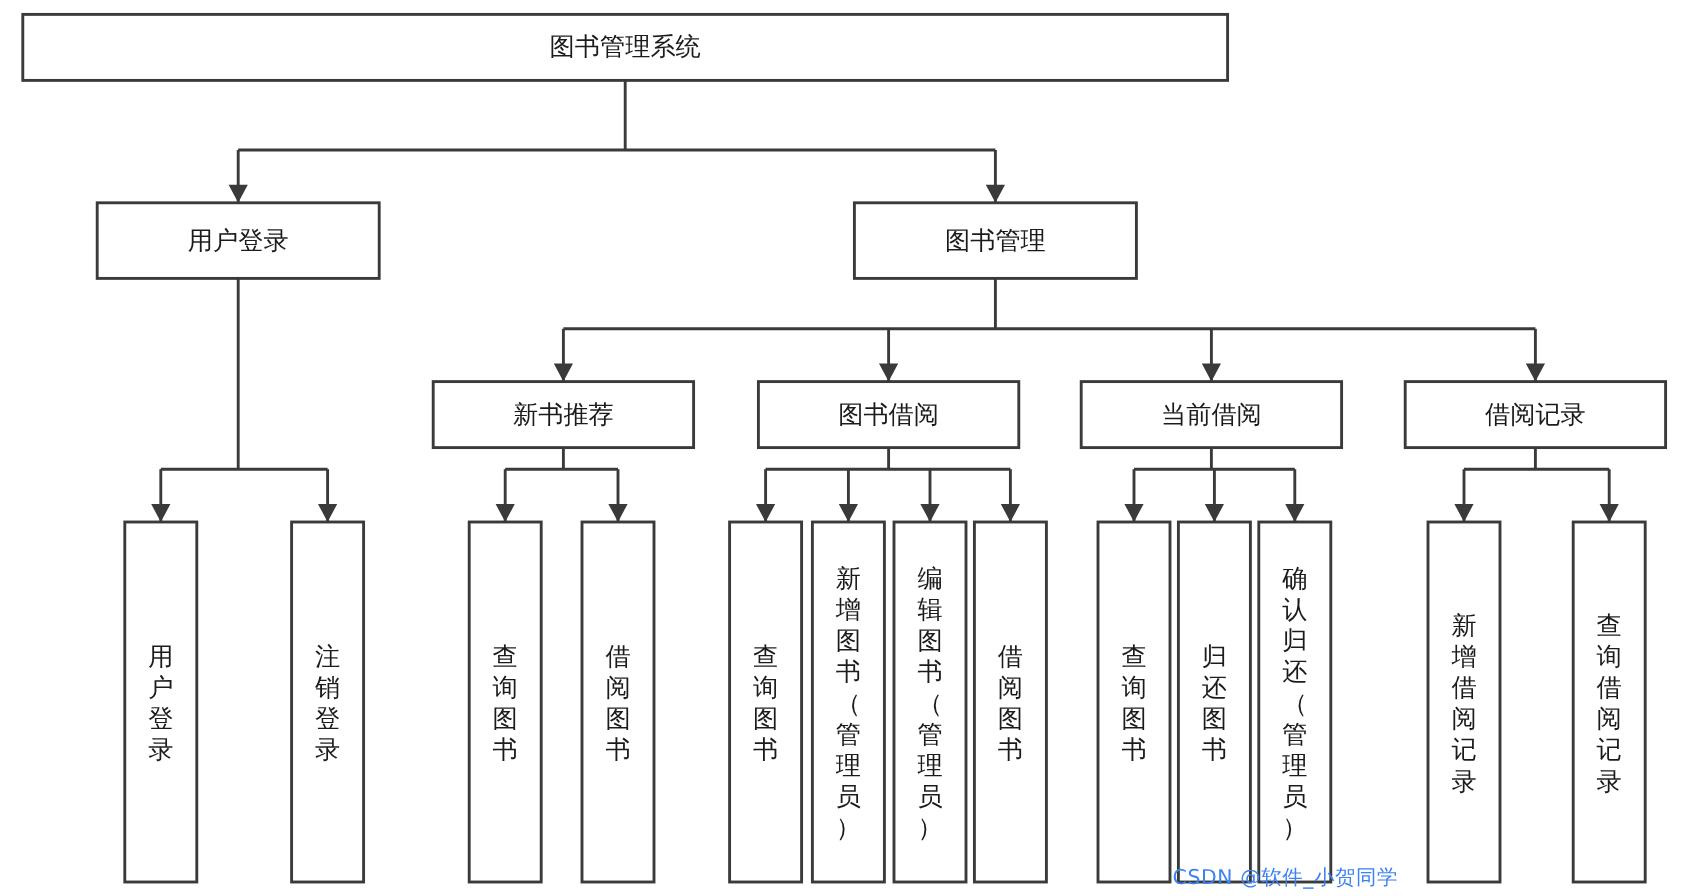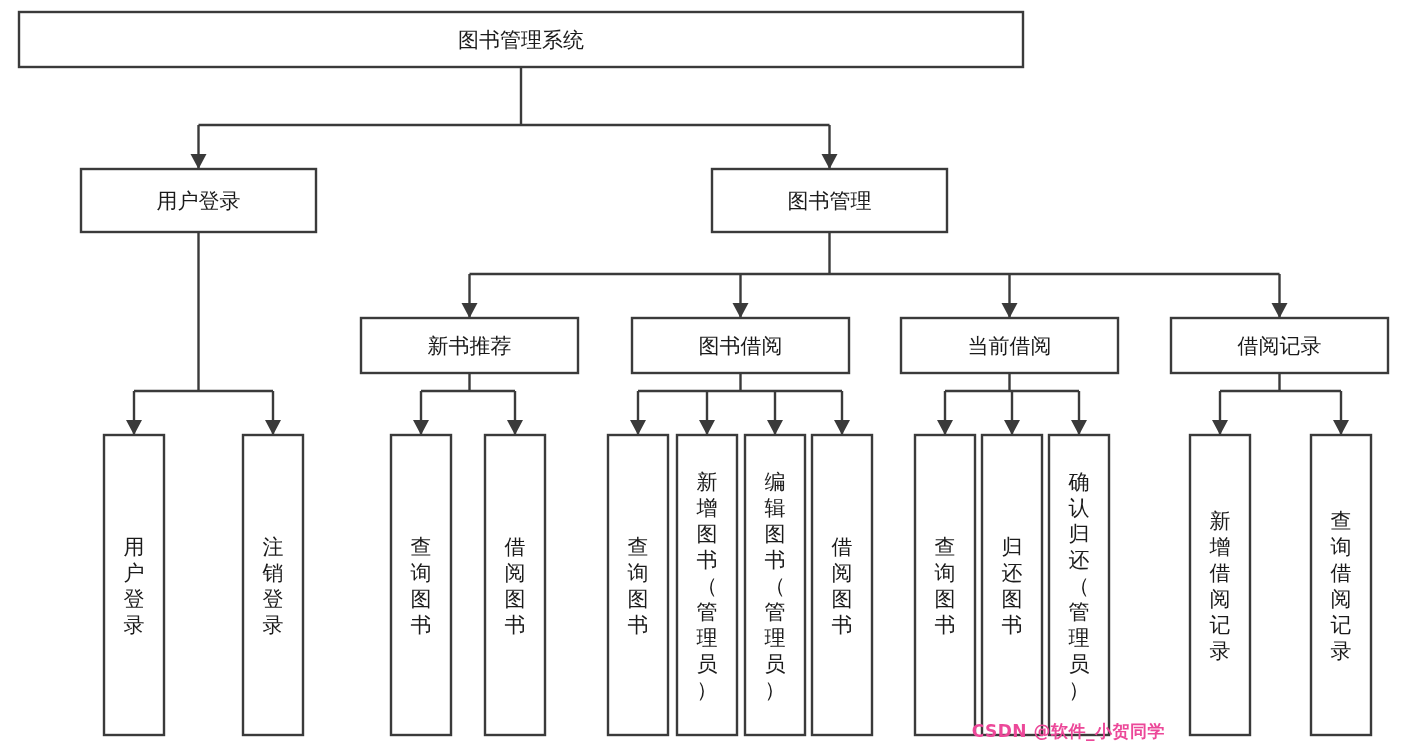--- a/index.html
+++ b/index.html
@@ -48,24 +48,23 @@
   }
   .arrowhead {
     fill: #3a3a3a;
   }
   .watermark {
     position: absolute;
     right: 8px;
     bottom: 4px;
     font-family: "DejaVu Sans", "Liberation Sans", sans-serif;
     font-size: 17px;
-    color: #ec4899;
+    color: #3b82f6;
     white-space: nowrap;
     letter-spacing: 0.5px;
-    font-weight: bold;
   }
 </style>
 </head>
 <body>
 
 <div id="diagram-root">
   <svg class="flow" viewBox="0 0 1405 747" xmlns="http://www.w3.org/2000/svg">
     <g id="edge-layer">
         <path d="M 521 67 L 521 125" class="edge"></path>
         <path d="M 198.5 125 L 829.5 125" class="edge"></path>

